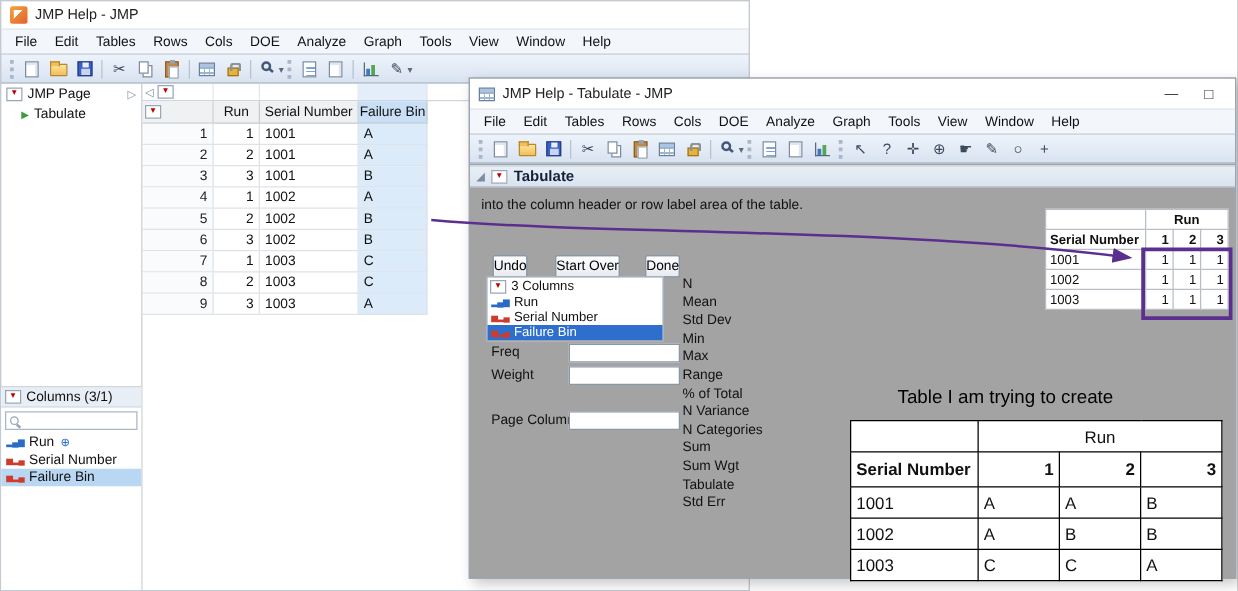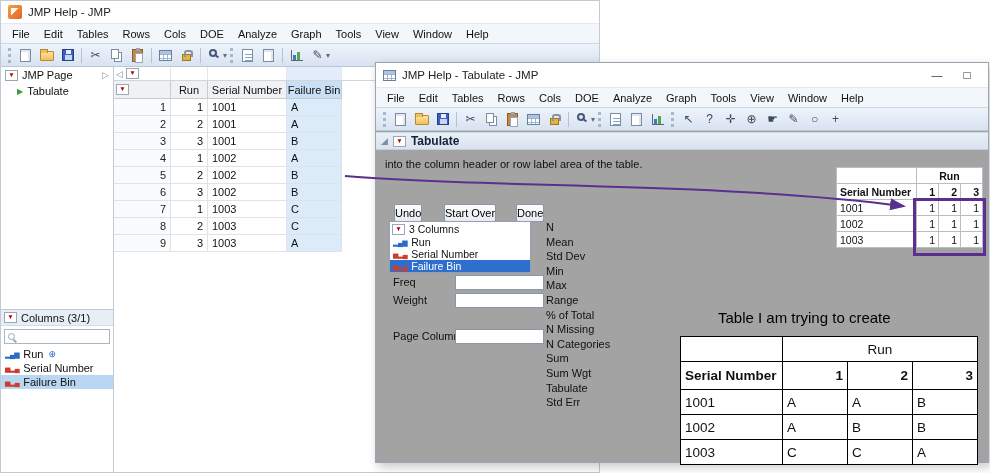--- a/index.html
+++ b/index.html
@@ -452,21 +452,21 @@
   </div>
 
   <div class="stats">
     <div class="stat">N</div>
     <div class="stat">Mean</div>
     <div class="stat">Std Dev</div>
     <div class="stat">Min</div>
     <div class="stat">Max</div>
     <div class="stat">Range</div>
     <div class="stat">% of Total</div>
-    <div class="stat">N Missing</div>
+    <div class="stat">N Variance</div>
     <div class="stat">N Categories</div>
     <div class="stat">Sum</div>
     <div class="stat">Sum Wgt</div>
     <div class="stat">Tabulate</div>
     <div class="stat">Std Err</div>
   </div>
 
   <table class="rt">
     <tbody>
       <tr>

